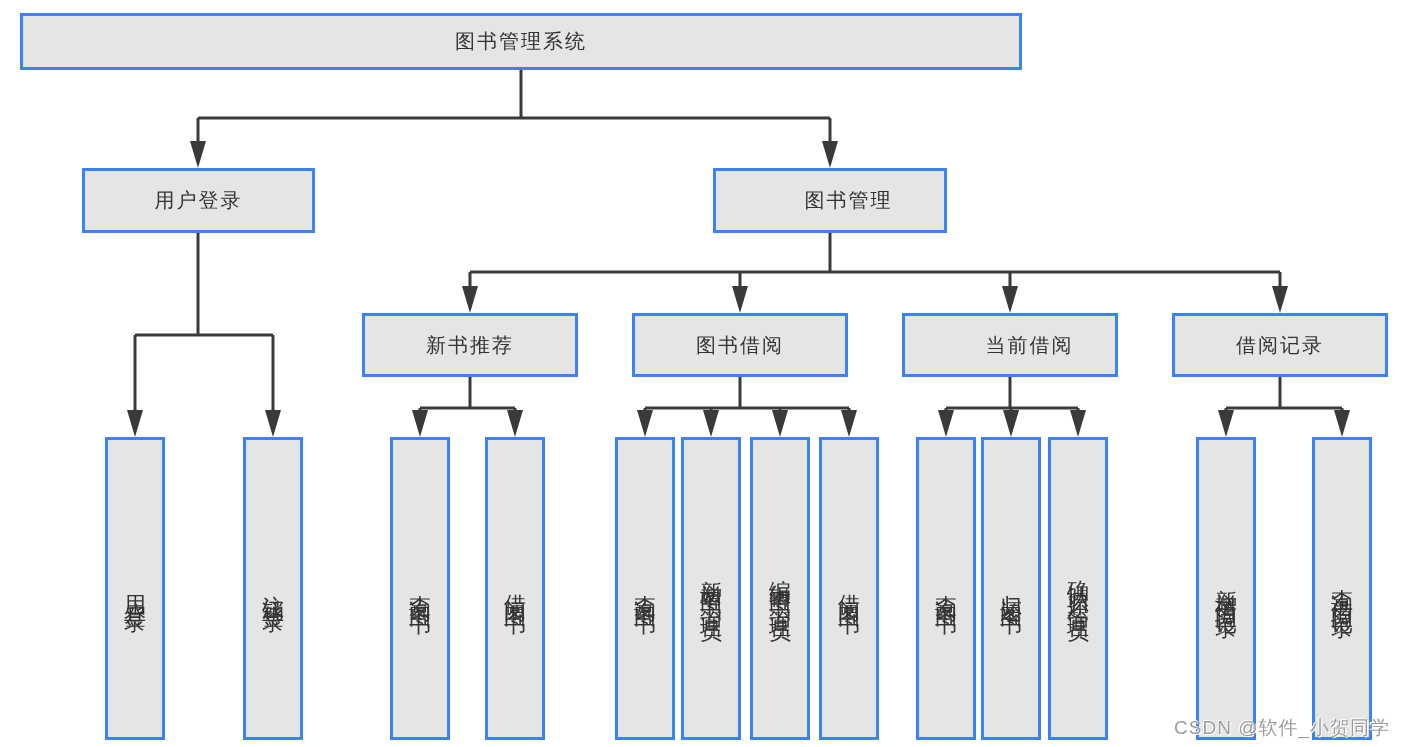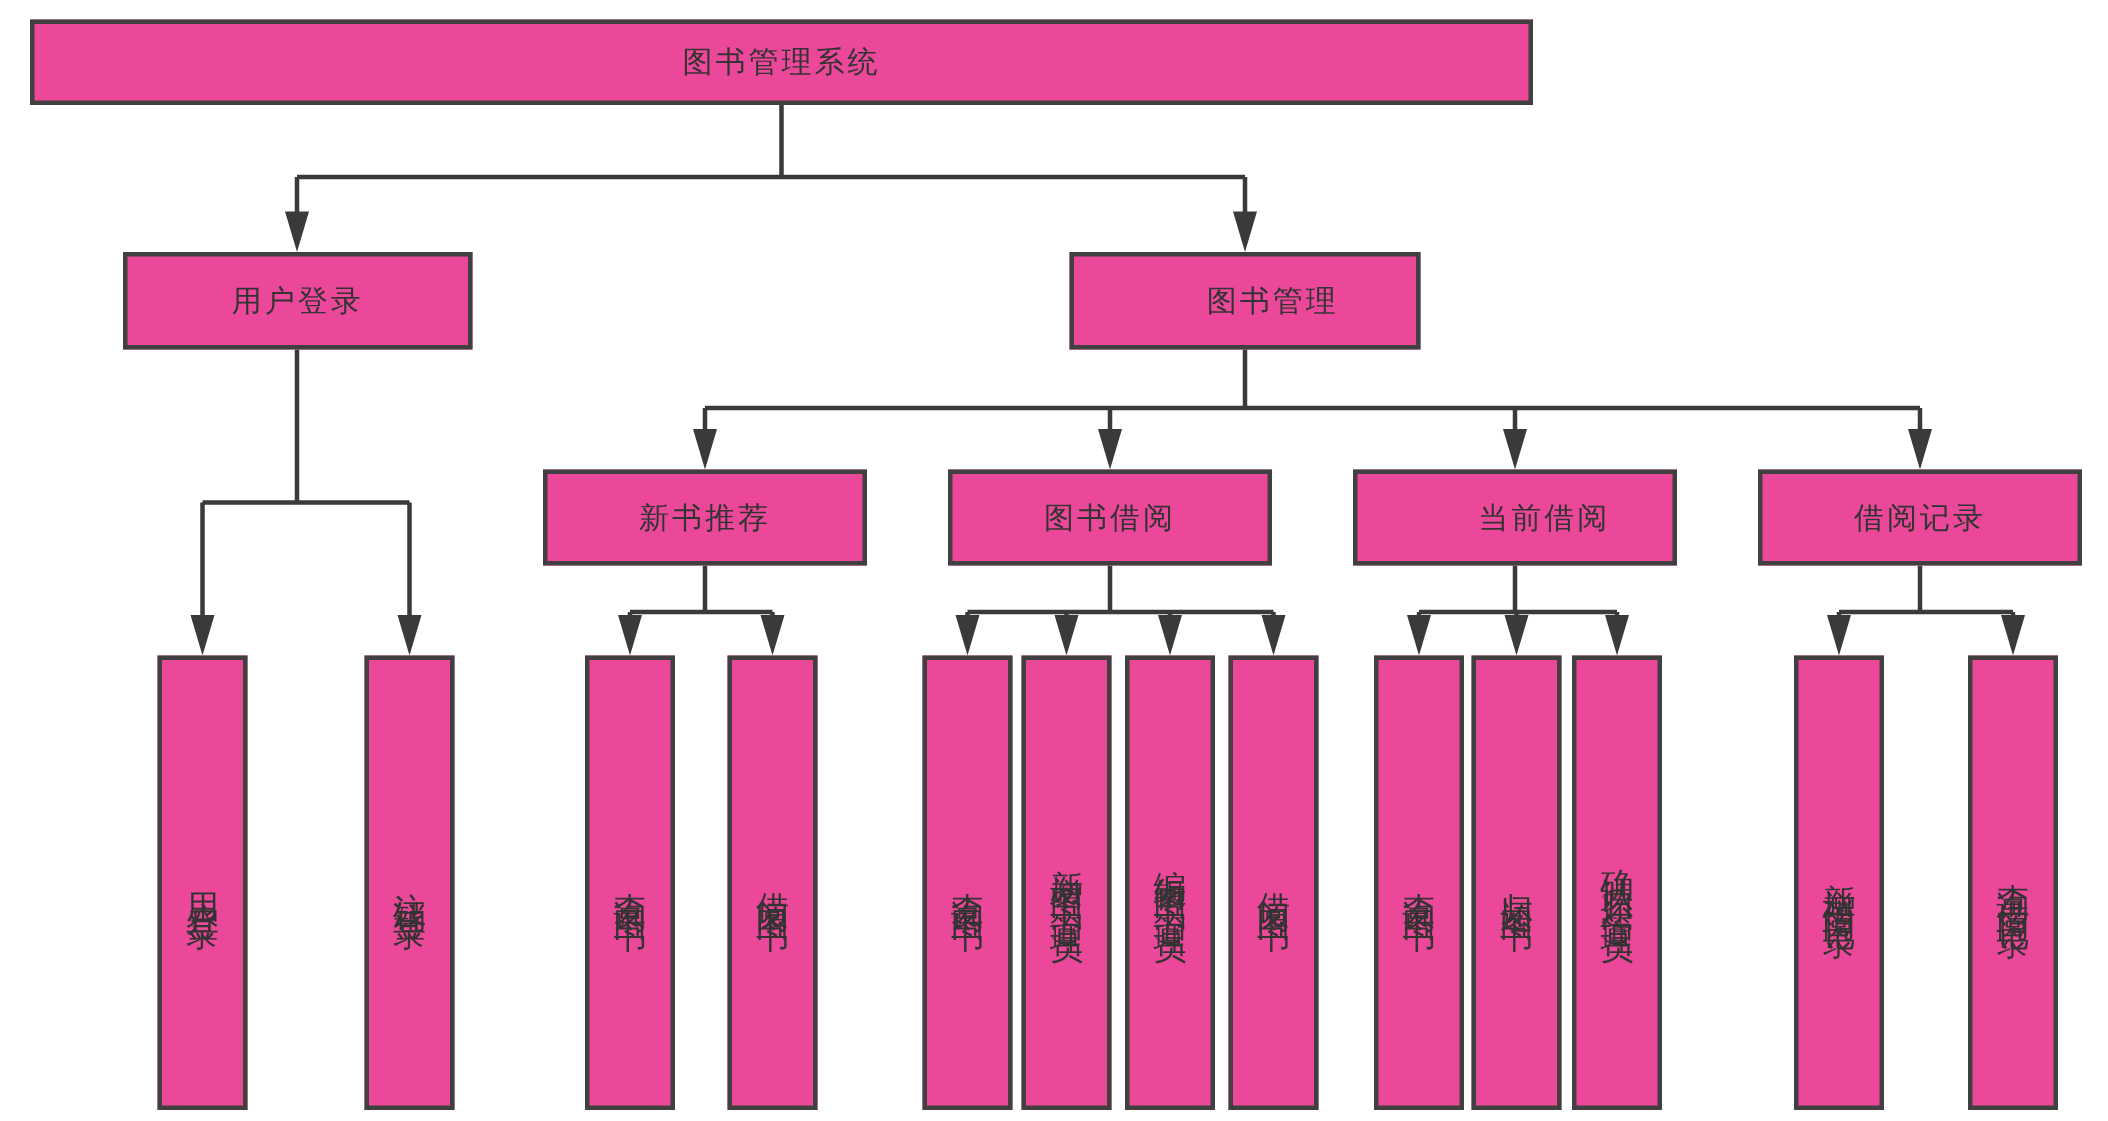--- a/index.html
+++ b/index.html
@@ -17,22 +17,22 @@
   }
   #wires {
     position: absolute;
     left: 0;
     top: 0;
     z-index: 1;
   }
   .box {
     position: absolute;
     box-sizing: border-box;
-    border: 3px solid #404040;
-    background: #ec4899;
+    border: 3px solid #3b82f6;
+    background: #e5e5e5;
     display: flex;
     align-items: center;
     justify-content: center;
     color: #333333;
     z-index: 2;
     font-size: 20px;
     letter-spacing: 2px;
     white-space: nowrap;
   }
   .vert {
@@ -140,14 +140,15 @@
   <div class="box vert" style="left:750px; top:437px; width:60px; height:303px;">编辑图书（管理员）</div>
   <div class="box vert" style="left:819px; top:437px; width:60px; height:303px;">借阅图书</div>
 
   <div class="box vert" style="left:916px; top:437px; width:60px; height:303px;">查询图书</div>
   <div class="box vert" style="left:981px; top:437px; width:60px; height:303px;">归还图书</div>
   <div class="box vert" style="left:1048px; top:437px; width:60px; height:303px;">确认归还（管理员）</div>
 
   <div class="box vert" style="left:1196px; top:437px; width:60px; height:303px;">新增借阅记录</div>
   <div class="box vert" style="left:1312px; top:437px; width:60px; height:303px;">查询借阅记录</div>
 
+  <div id="watermark">CSDN @软件_小贺同学</div>
 
 </div>
 
 </body></html>

